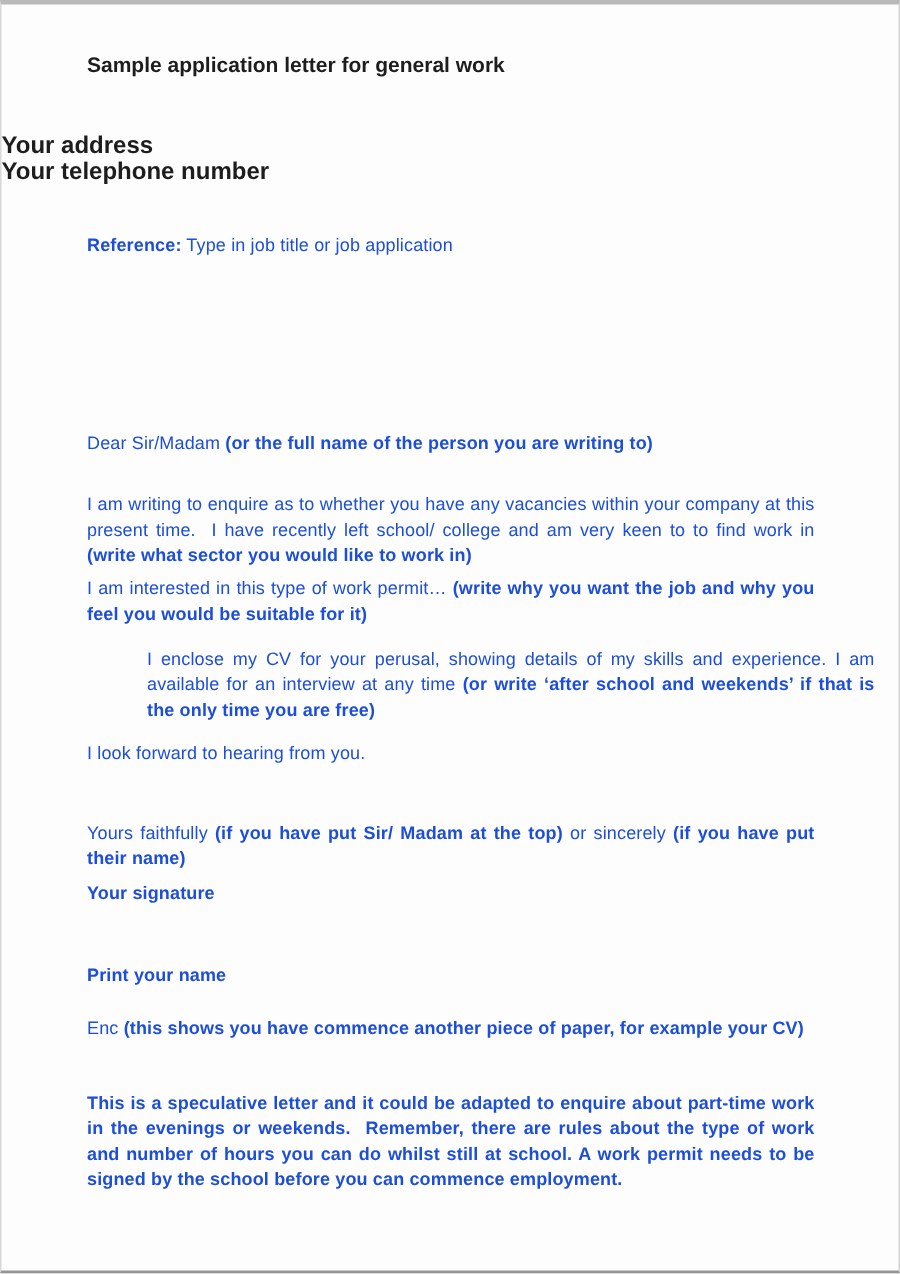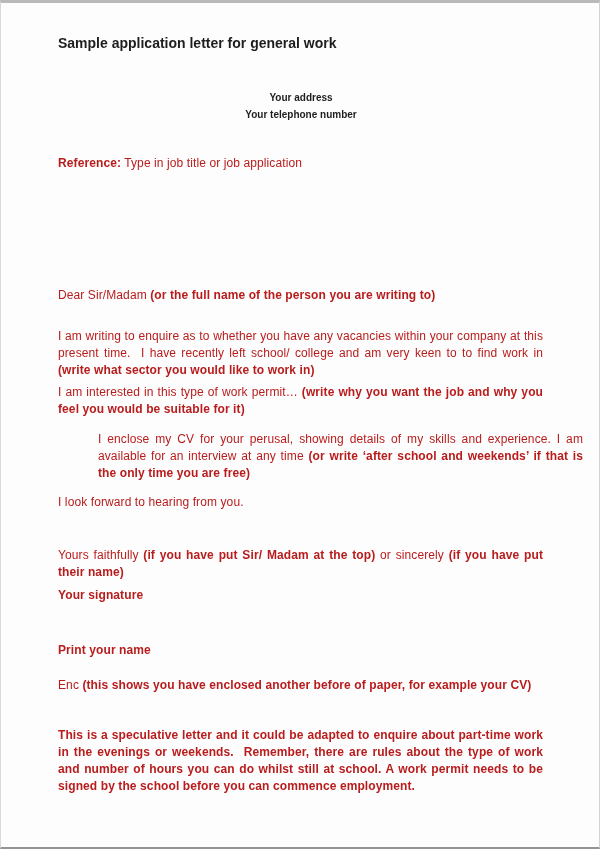--- a/index.html
+++ b/index.html
@@ -23,42 +23,41 @@
     overflow: hidden;
     padding-left: 12px;
   }
   .p {
     position: absolute;
     left: 57px;
     width: 485px;
     margin: 0;
     font-size: 12px;
     line-height: 17px;
-    color: #b91c1c;
+    color: #1d4ed8;
     letter-spacing: 0.1px;
   }
   .justify { text-align: justify; }
   .bold { font-weight: bold; }
   .doc-title {
     position: absolute;
     top: 32px;
     left: 57px;
     width: 486px;
     margin: 0;
     font-size: 14px;
     line-height: 17px;
     font-weight: bold;
   }
   .sender-block {
     position: absolute;
     top: 86px;
     left: 0;
     width: 600px;
-    text-align: center;
-    font-size: 10px;
+    font-size: 16px;
     line-height: 17px;
     font-weight: bold;
   }
   .t-reference   { top: 152px; }
   .t-date        { top: 189px; }
   .t-employer    { top: 236px; font-weight: bold; }
   .t-greeting    { top: 284px; }
   .t-enquiry     { top: 325px; }
   .t-interest    { top: 381px; }
   .t-cv          { top: 428px; margin-left: 40px; }
@@ -94,17 +93,17 @@
   <p class="p justify t-cv"><span>I enclose my CV for your perusal, showing details of my skills and experience. I am available for an interview at any time </span><span class="bold">(or write ‘after school and weekends’ if that is the only time you are free)</span></p>
 
   <p class="p t-lookforward">I look forward to hearing from you.</p>
 
   <p class="p justify t-closing"><span>Yours faithfully </span><span class="bold">(if you have put Sir/ Madam at the top)</span><span> or sincerely </span><span class="bold">(if you have put their name)</span></p>
 
   <p class="p t-signature">Your signature</p>
 
   <p class="p t-printname">Print your name</p>
 
-  <p class="p t-enc"><span>Enc </span><span class="bold">(this shows you have enclosed another before of paper, for example your CV)</span></p>
+  <p class="p t-enc"><span>Enc </span><span class="bold">(this shows you have commence another piece of paper, for example your CV)</span></p>
 
   <p class="p justify t-note">This is a speculative letter and it could be adapted to enquire about part-time work in the evenings or weekends.&nbsp; Remember, there are rules about the type of work and number of hours you can do whilst still at school. A work permit needs to be signed by the school before you can commence employment.</p>
 
 </div>
 
 </body></html>

